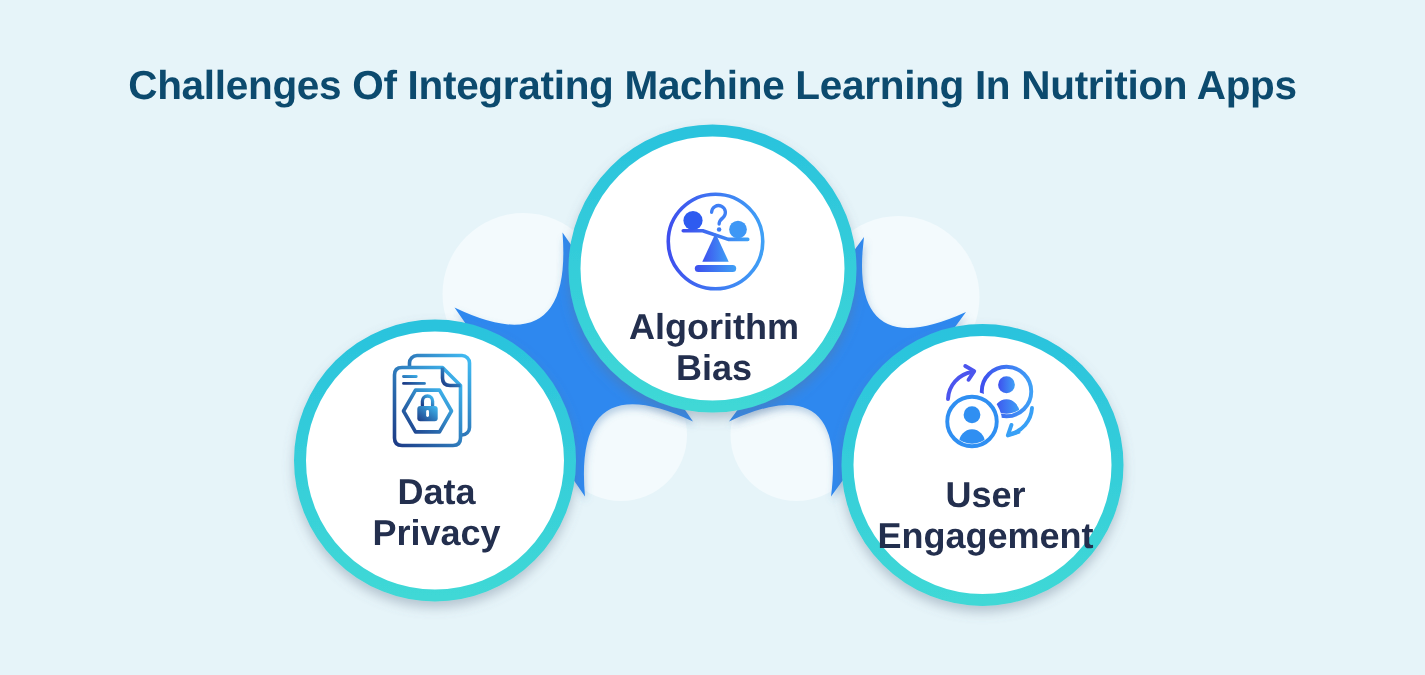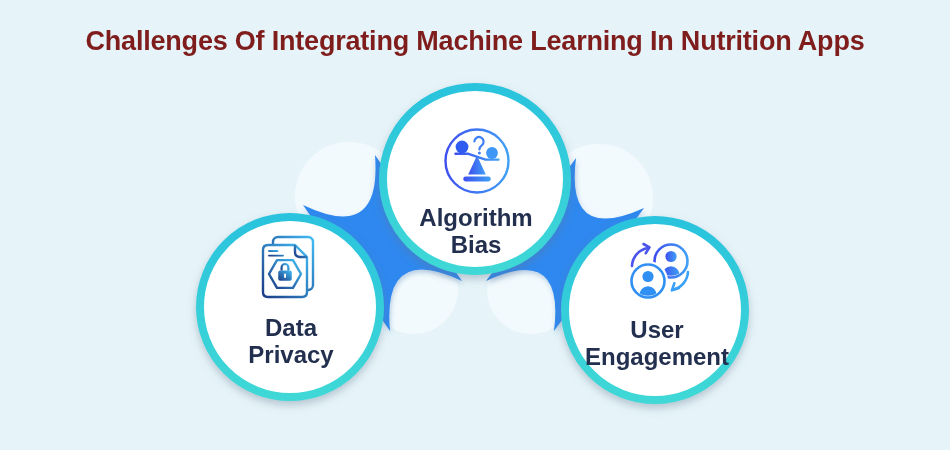--- a/index.html
+++ b/index.html
@@ -2,24 +2,24 @@
 <html><head>
 <meta charset="utf-8">
 <style>
   html,body { margin:0; padding:0; background:#dfeef4; }
   .stage {
     position:relative; width:950px; height:450px; overflow:hidden;
     background:#e6f4f9;
     font-family:"Liberation Sans", sans-serif;
   }
   .title {
-    position:absolute; top:26px; left:0; right:0; margin:0;
+    position:absolute; top:26px; left:0; right:0; margin:16px;
     text-align:center; white-space:nowrap;
     font-size:27px; font-weight:700; letter-spacing:-0.2px;
-    color:#7f1d1d;
+    color:#0c4a6e;
   }
   svg.diagram { position:absolute; left:0; top:0; }
   .node-label {
     font-family:"Liberation Sans", sans-serif;
     font-size:24px; font-weight:600;
     fill:#232f4e; text-anchor:middle;
   }
 </style>
 </head>
 <body>

